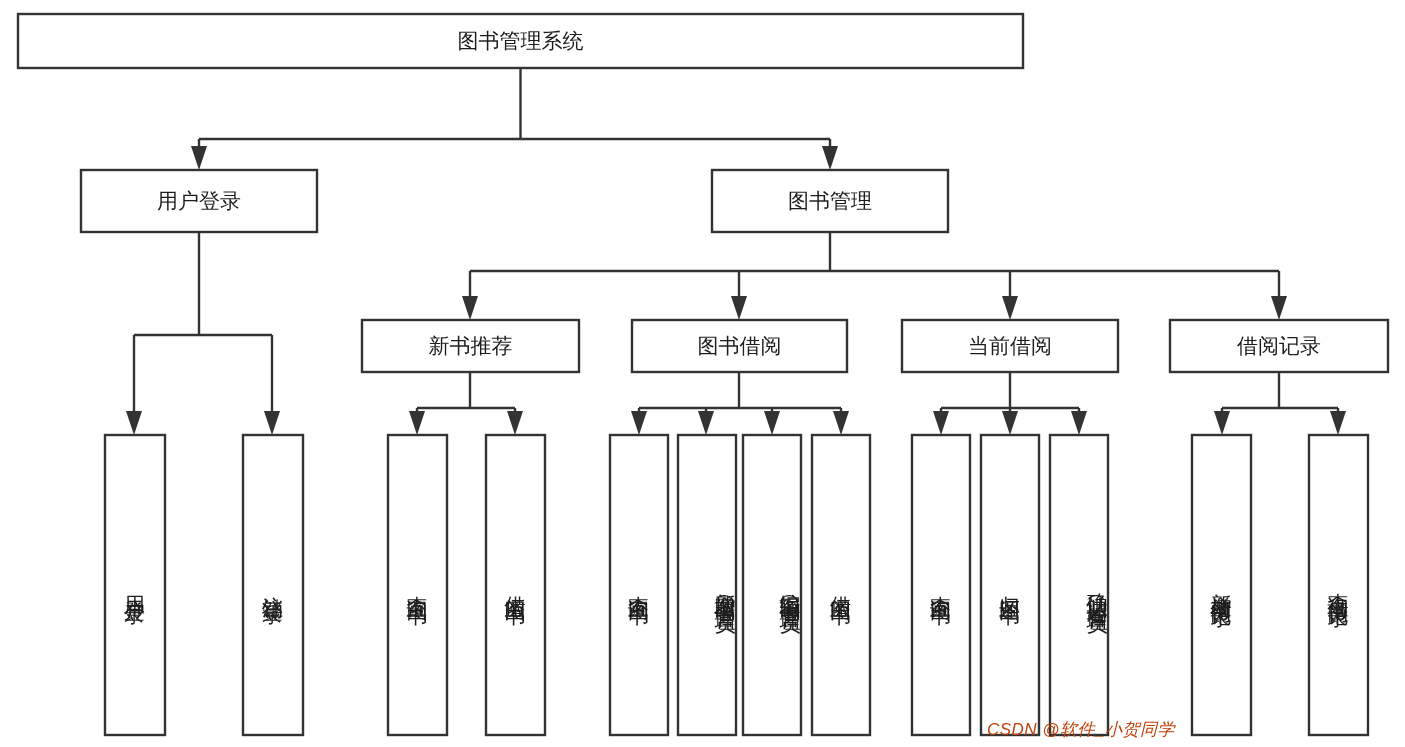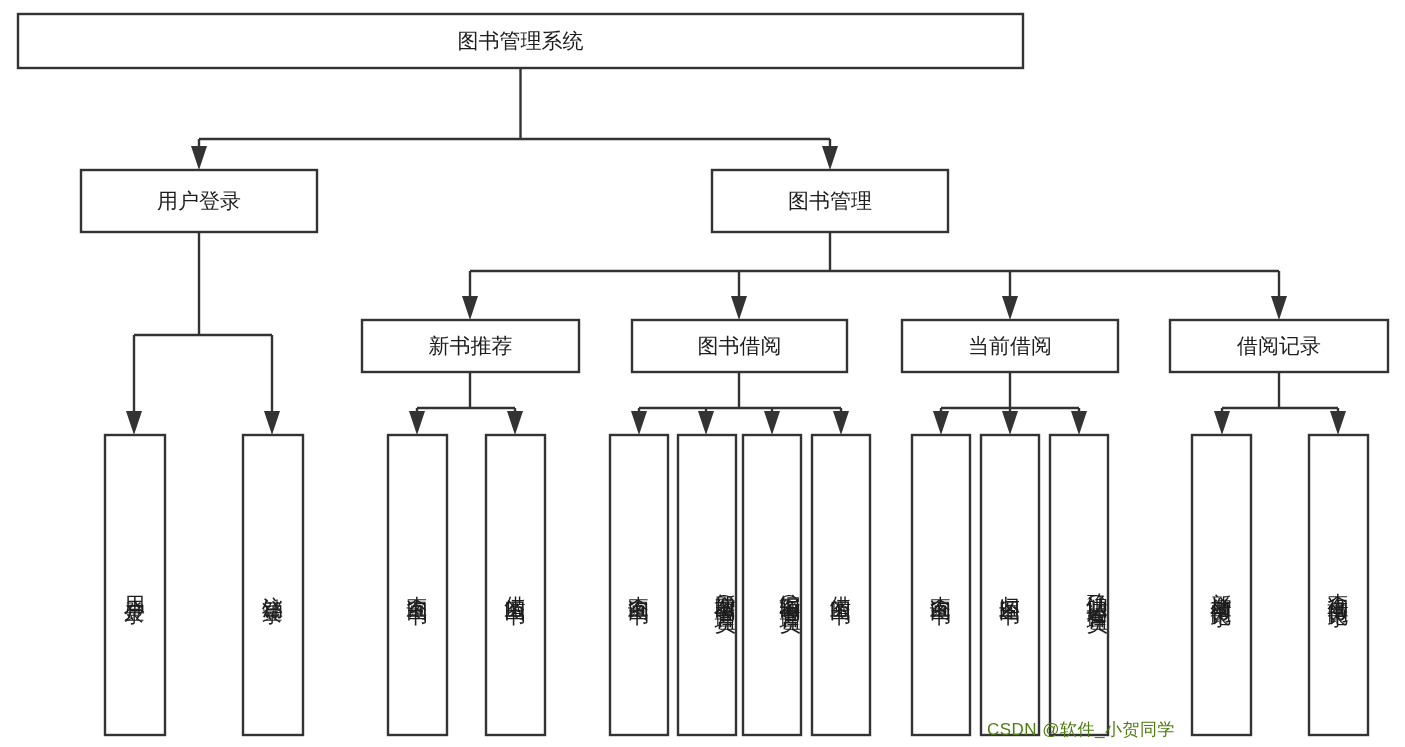--- a/index.html
+++ b/index.html
@@ -64,23 +64,24 @@
     align-items: center;
     justify-content: center;
     pointer-events: none;
   }
   .watermark {
     position: absolute;
     right: 8px;
     bottom: 6px;
     font-family: "Liberation Sans", "DejaVu Sans", sans-serif;
     font-size: 17px;
-    color: #4d7c0f;
+    color: #c2410c;
     letter-spacing: 0.5px;
     white-space: nowrap;
+    font-style: italic;
   }
 </style>
 </head>
 <body>
 
 <div id="diagram-root">
 
   <svg class="diagram-canvas" viewBox="0 0 1405 747" xmlns="http://www.w3.org/2000/svg">
 
     <g>

